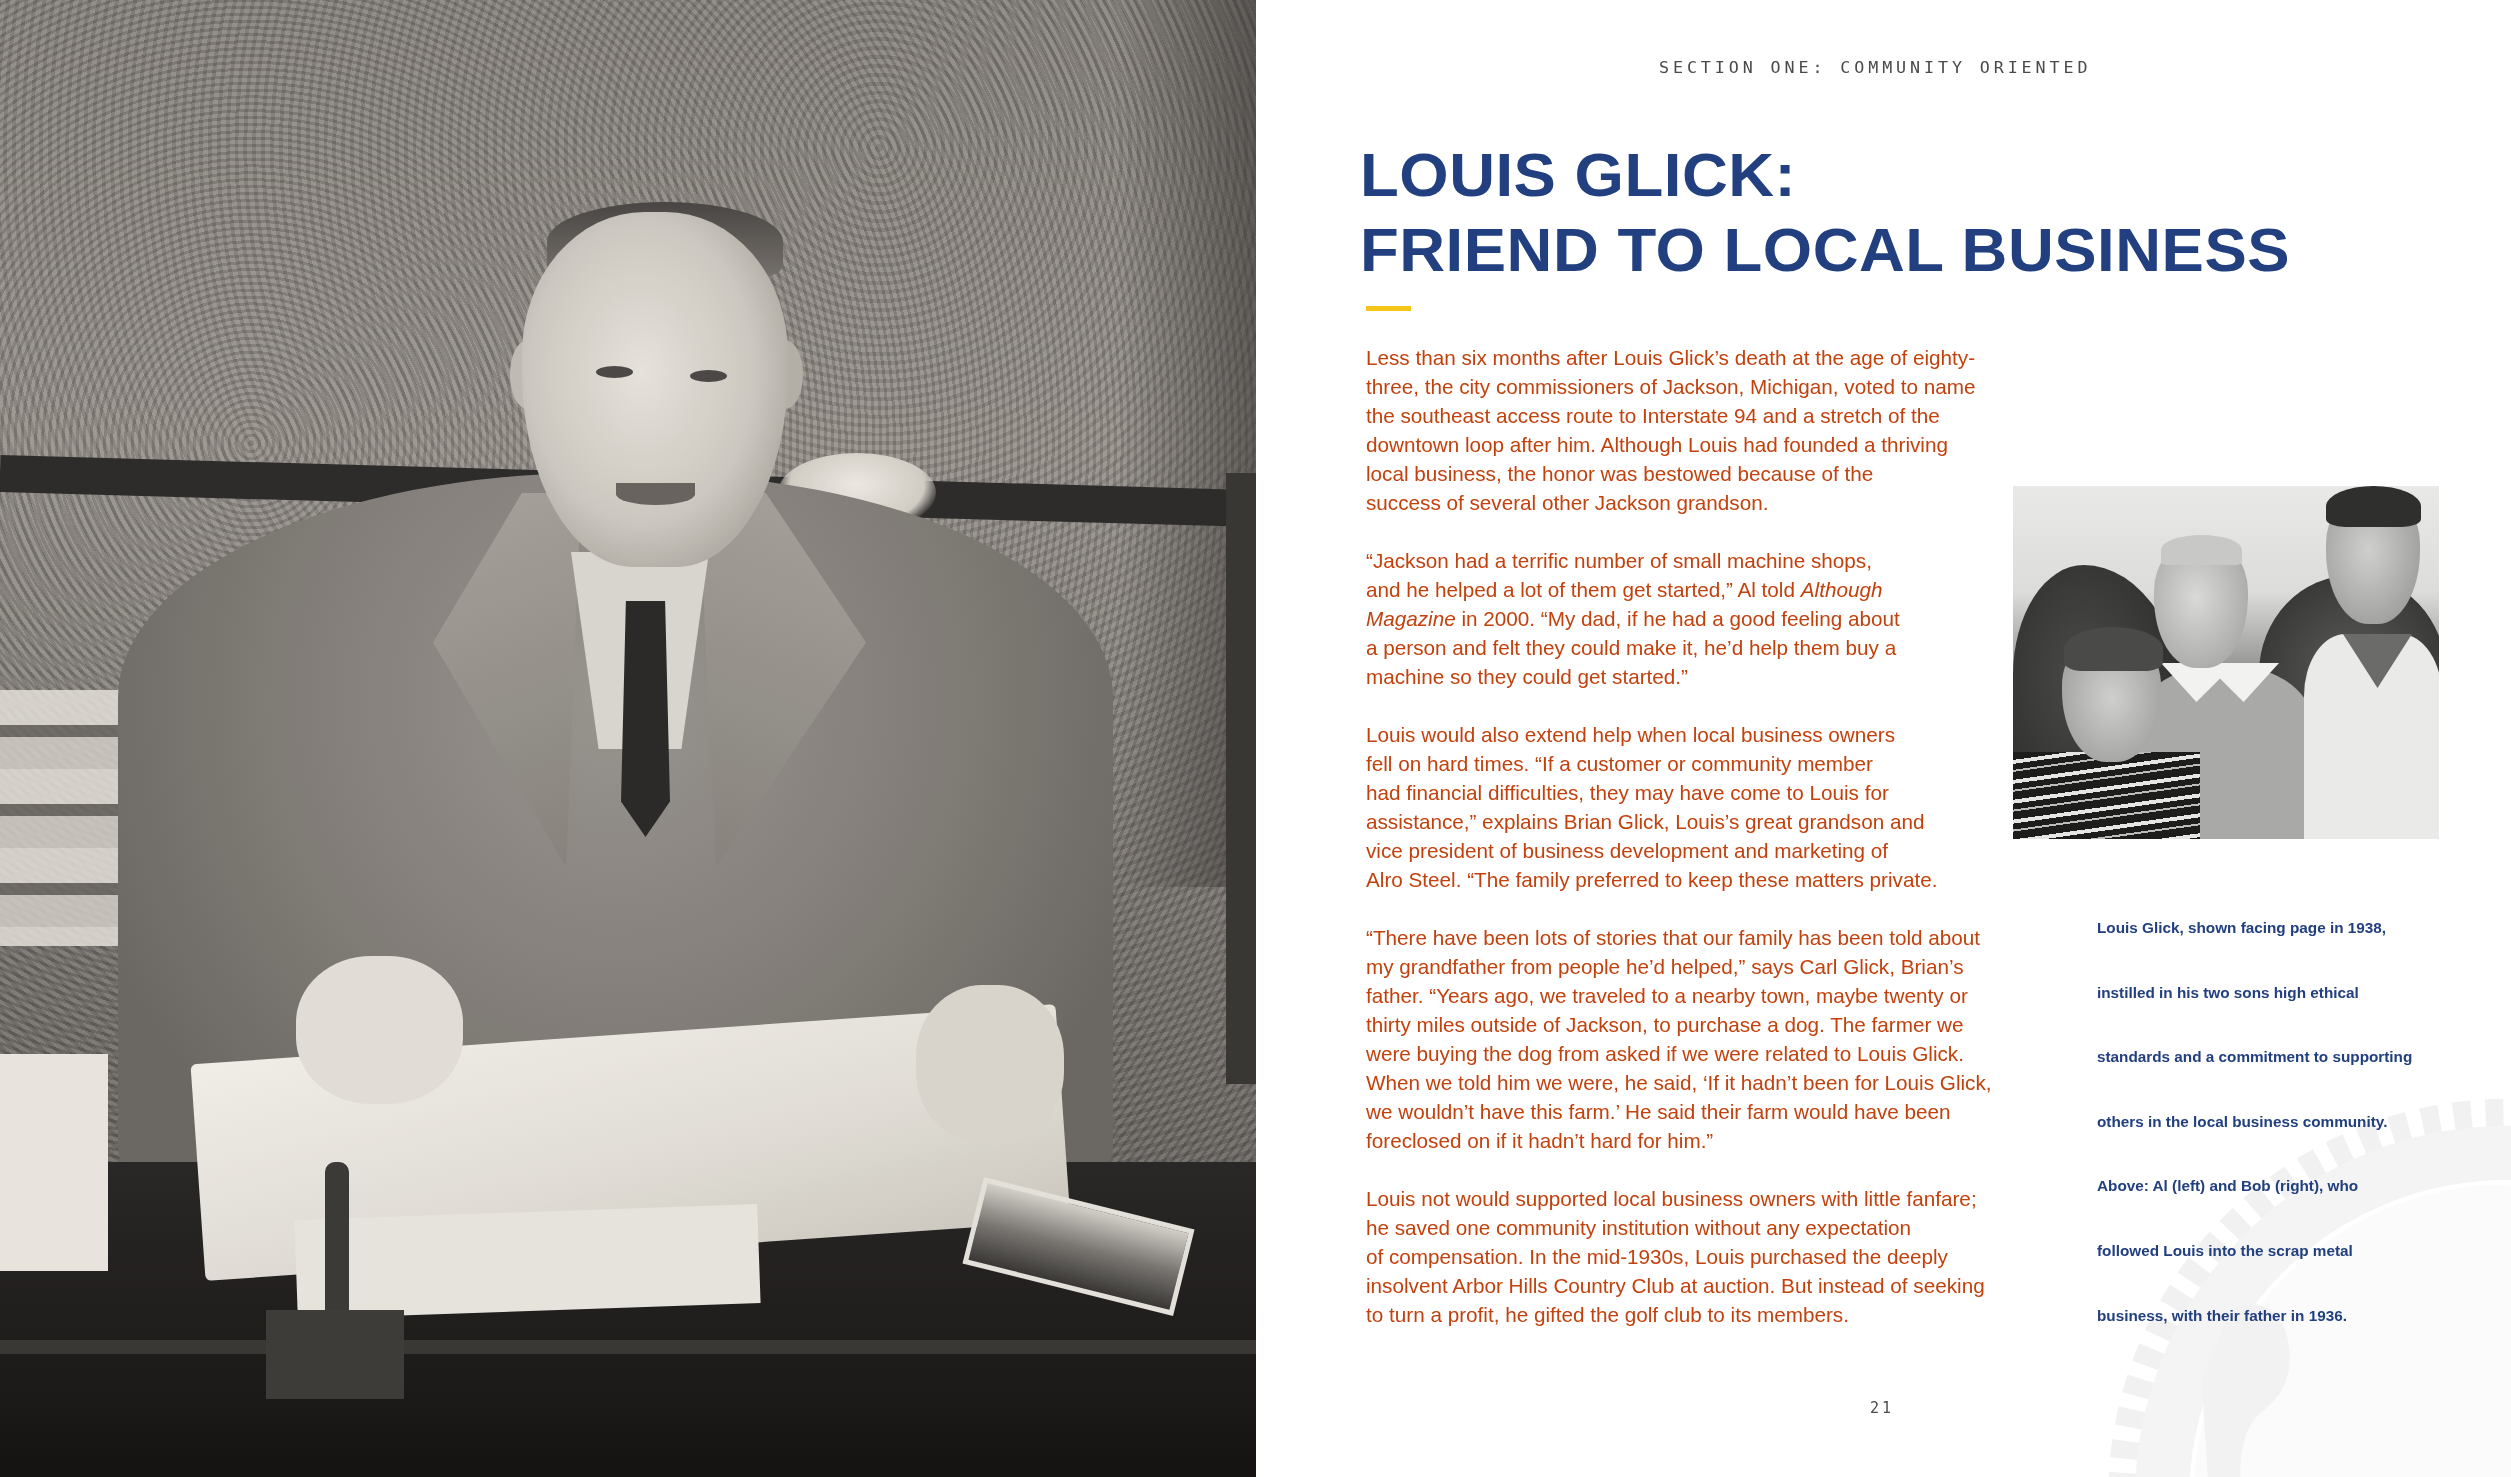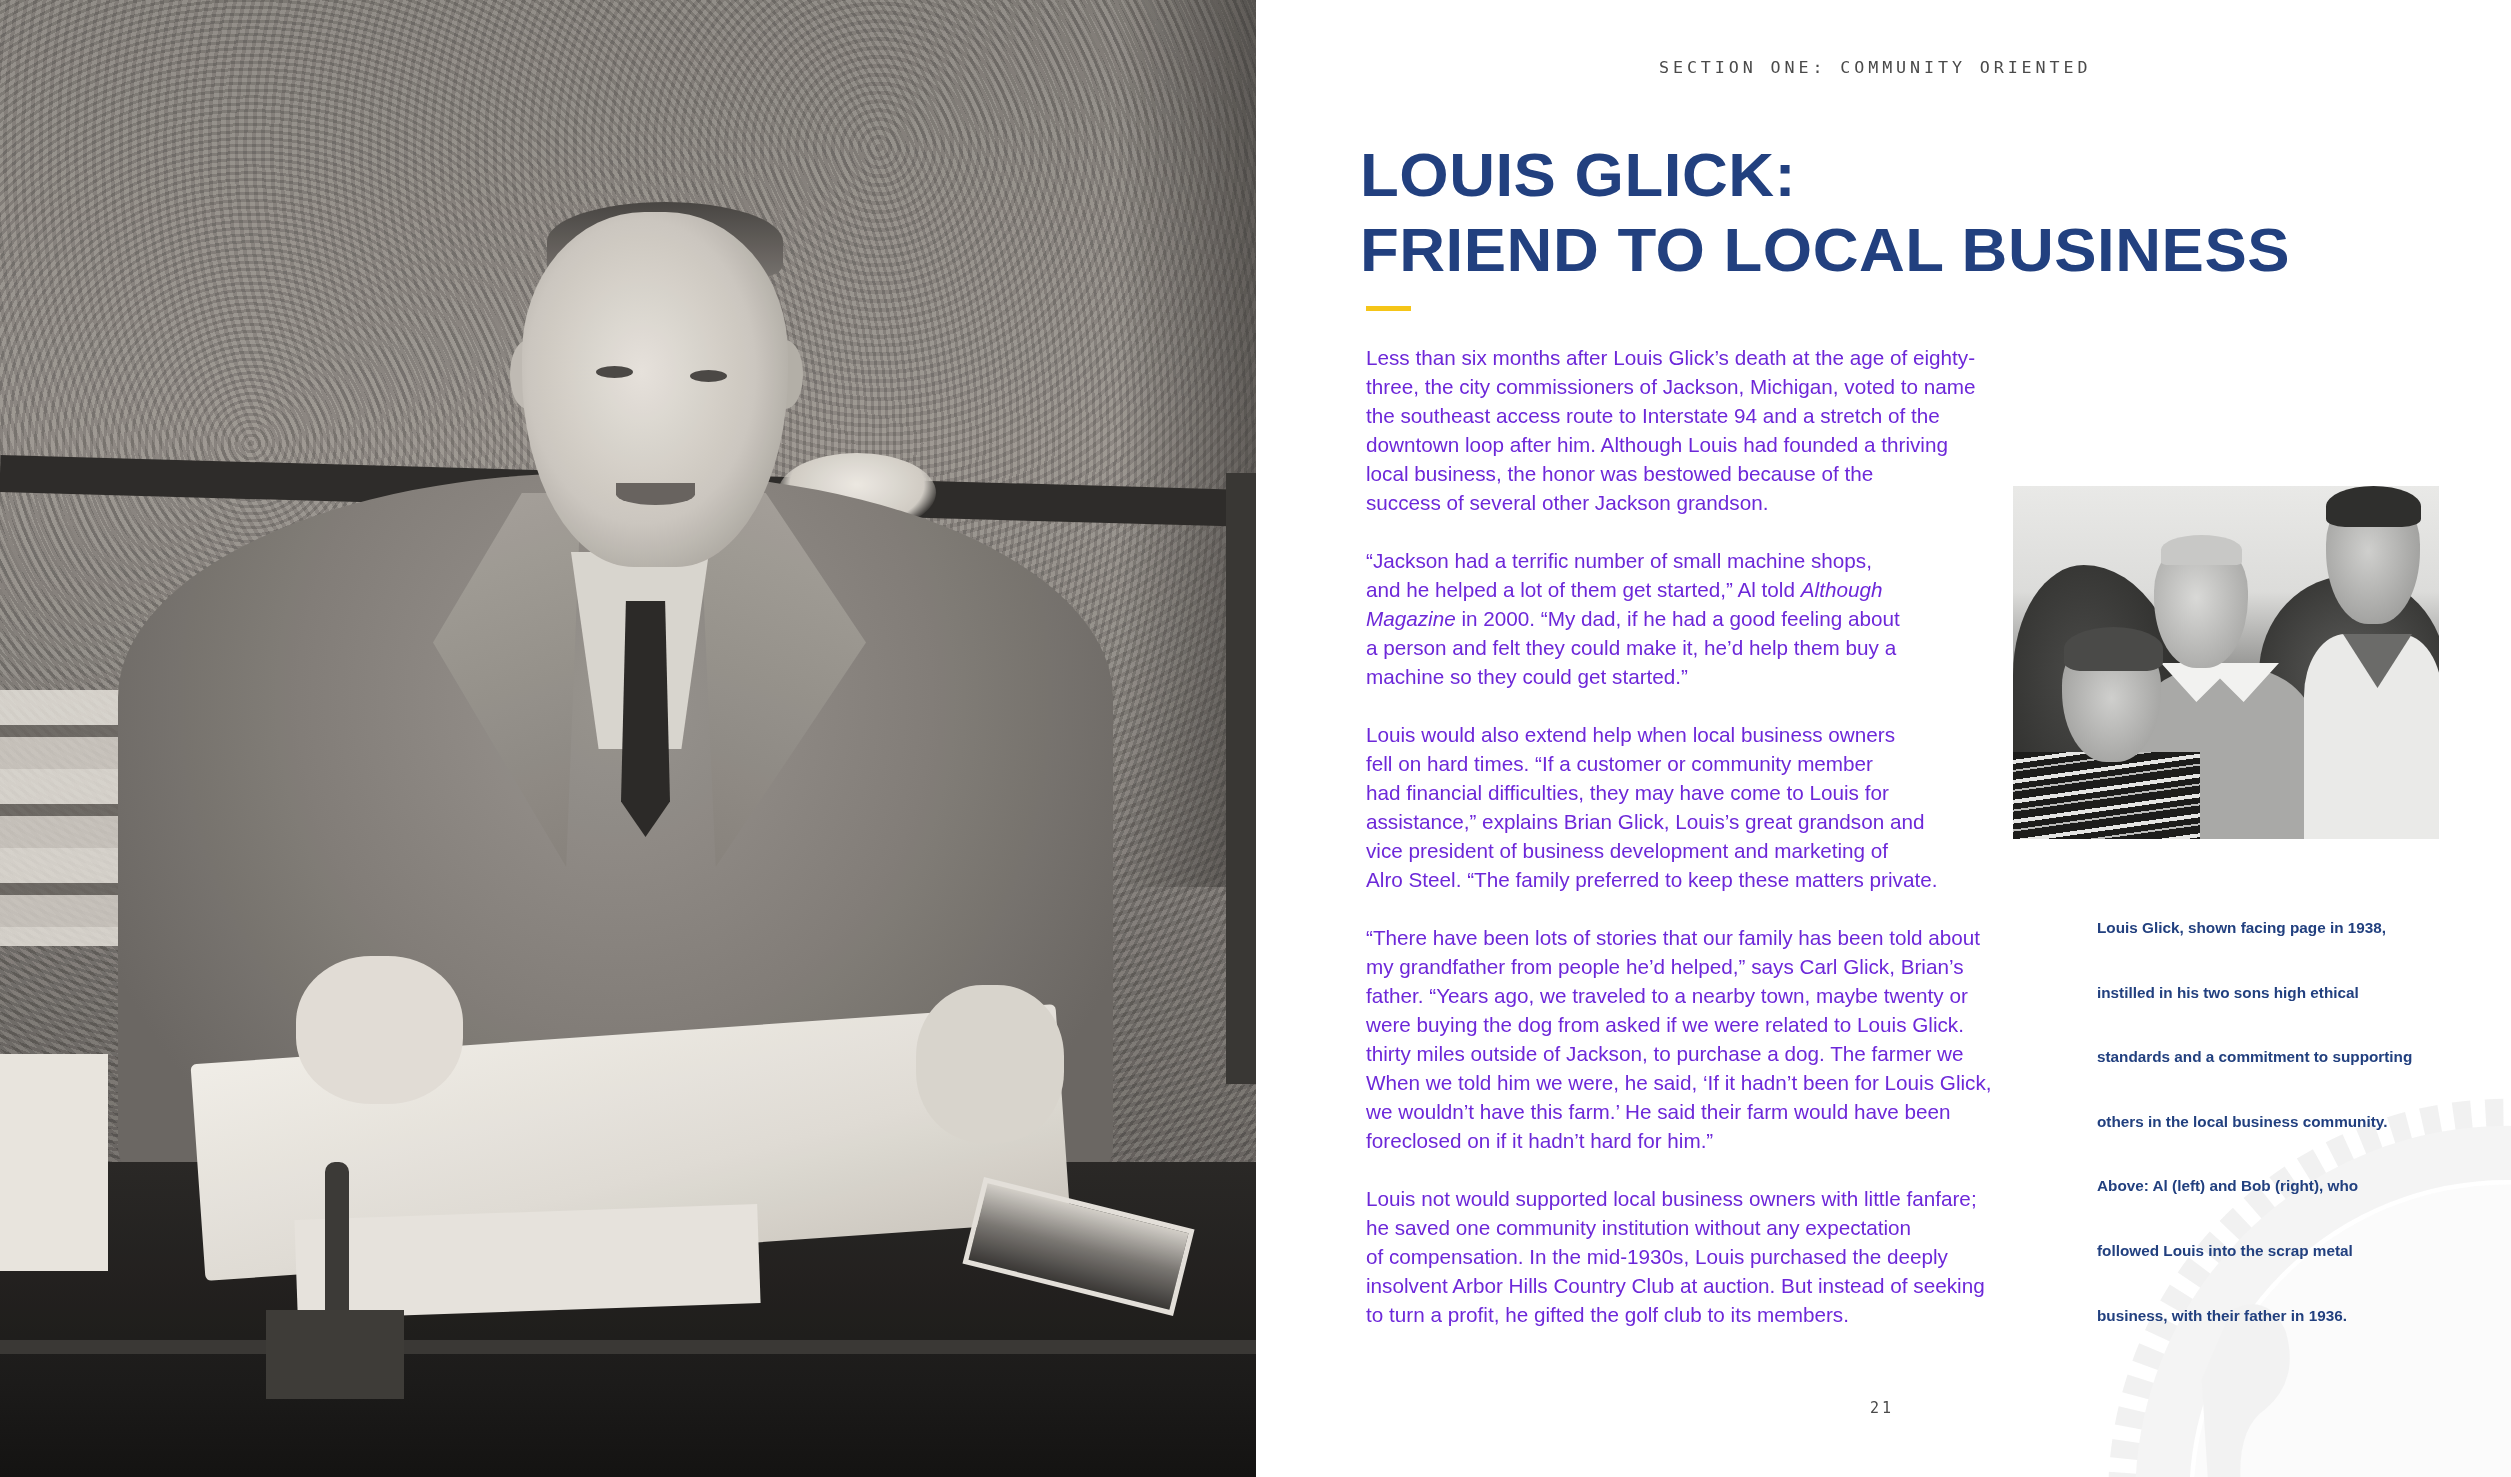--- a/index.html
+++ b/index.html
@@ -121,21 +121,21 @@
     position: absolute; left: 1360px; top: 138px; width: 1084px;
     font-family: "Liberation Sans", sans-serif; font-weight: bold;
     font-size: 61px; line-height: 75px; color: #22407f; letter-spacing: 0.5px;
     transform: scaleX(1.04); transform-origin: left top;
   }
   .headline div { white-space: nowrap; }
   .rule { position: absolute; left: 1366px; top: 306px; width: 45px; height: 4.9px; background: #f5c518; }
 
   .body-text {
     position: absolute; left: 1366px; top: 343px; width: 709px;
-    font-family: "Liberation Sans", sans-serif; font-size: 20.7px; line-height: 29px; color: #6d28d9;
+    font-family: "Liberation Sans", sans-serif; font-size: 20.7px; line-height: 29px; color: #c2410c;
   }
   .para { margin-bottom: 29px; }
   .para .line { display: block; white-space: nowrap; }
   em { font-style: italic; }
 
   .inset-photo {
     position: absolute; left: 2013px; top: 486px; width: 426px; height: 353px;
     background: linear-gradient(180deg, #e9e9e7 0%, #dcdcda 30%, #8a8a88 55%, #5a5a58 100%);
     overflow: hidden;
   }
@@ -251,22 +251,22 @@
     <span class="line">fell on hard times. “If a customer or community member</span>
     <span class="line">had financial difficulties, they may have come to Louis for</span>
     <span class="line">assistance,” explains Brian Glick, Louis’s great grandson and</span>
     <span class="line">vice president of business development and marketing of</span>
     <span class="line">Alro Steel. “The family preferred to keep these matters private.</span>
   </p>
   <p class="para">
     <span class="line">“There have been lots of stories that our family has been told about</span>
     <span class="line">my grandfather from people he’d helped,” says Carl Glick, Brian’s</span>
     <span class="line">father. “Years ago, we traveled to a nearby town, maybe twenty or</span>
+    <span class="line">thirty miles outside of Jackson, to purchase a dog. The farmer we</span>
     <span class="line">were buying the dog from asked if we were related to Louis Glick.</span>
-    <span class="line">thirty miles outside of Jackson, to purchase a dog. The farmer we</span>
     <span class="line">When we told him we were, he said, ‘If it hadn’t been for Louis Glick,</span>
     <span class="line">we wouldn’t have this farm.’ He said their farm would have been</span>
     <span class="line">foreclosed on if it hadn’t hard for him.”</span>
   </p>
   <p class="para">
     <span class="line">Louis not would supported local business owners with little fanfare;</span>
     <span class="line">he saved one community institution without any expectation</span>
     <span class="line">of compensation. In the mid-1930s, Louis purchased the deeply</span>
     <span class="line">insolvent Arbor Hills Country Club at auction. But instead of seeking</span>
     <span class="line">to turn a profit, he gifted the golf club to its members.</span>

